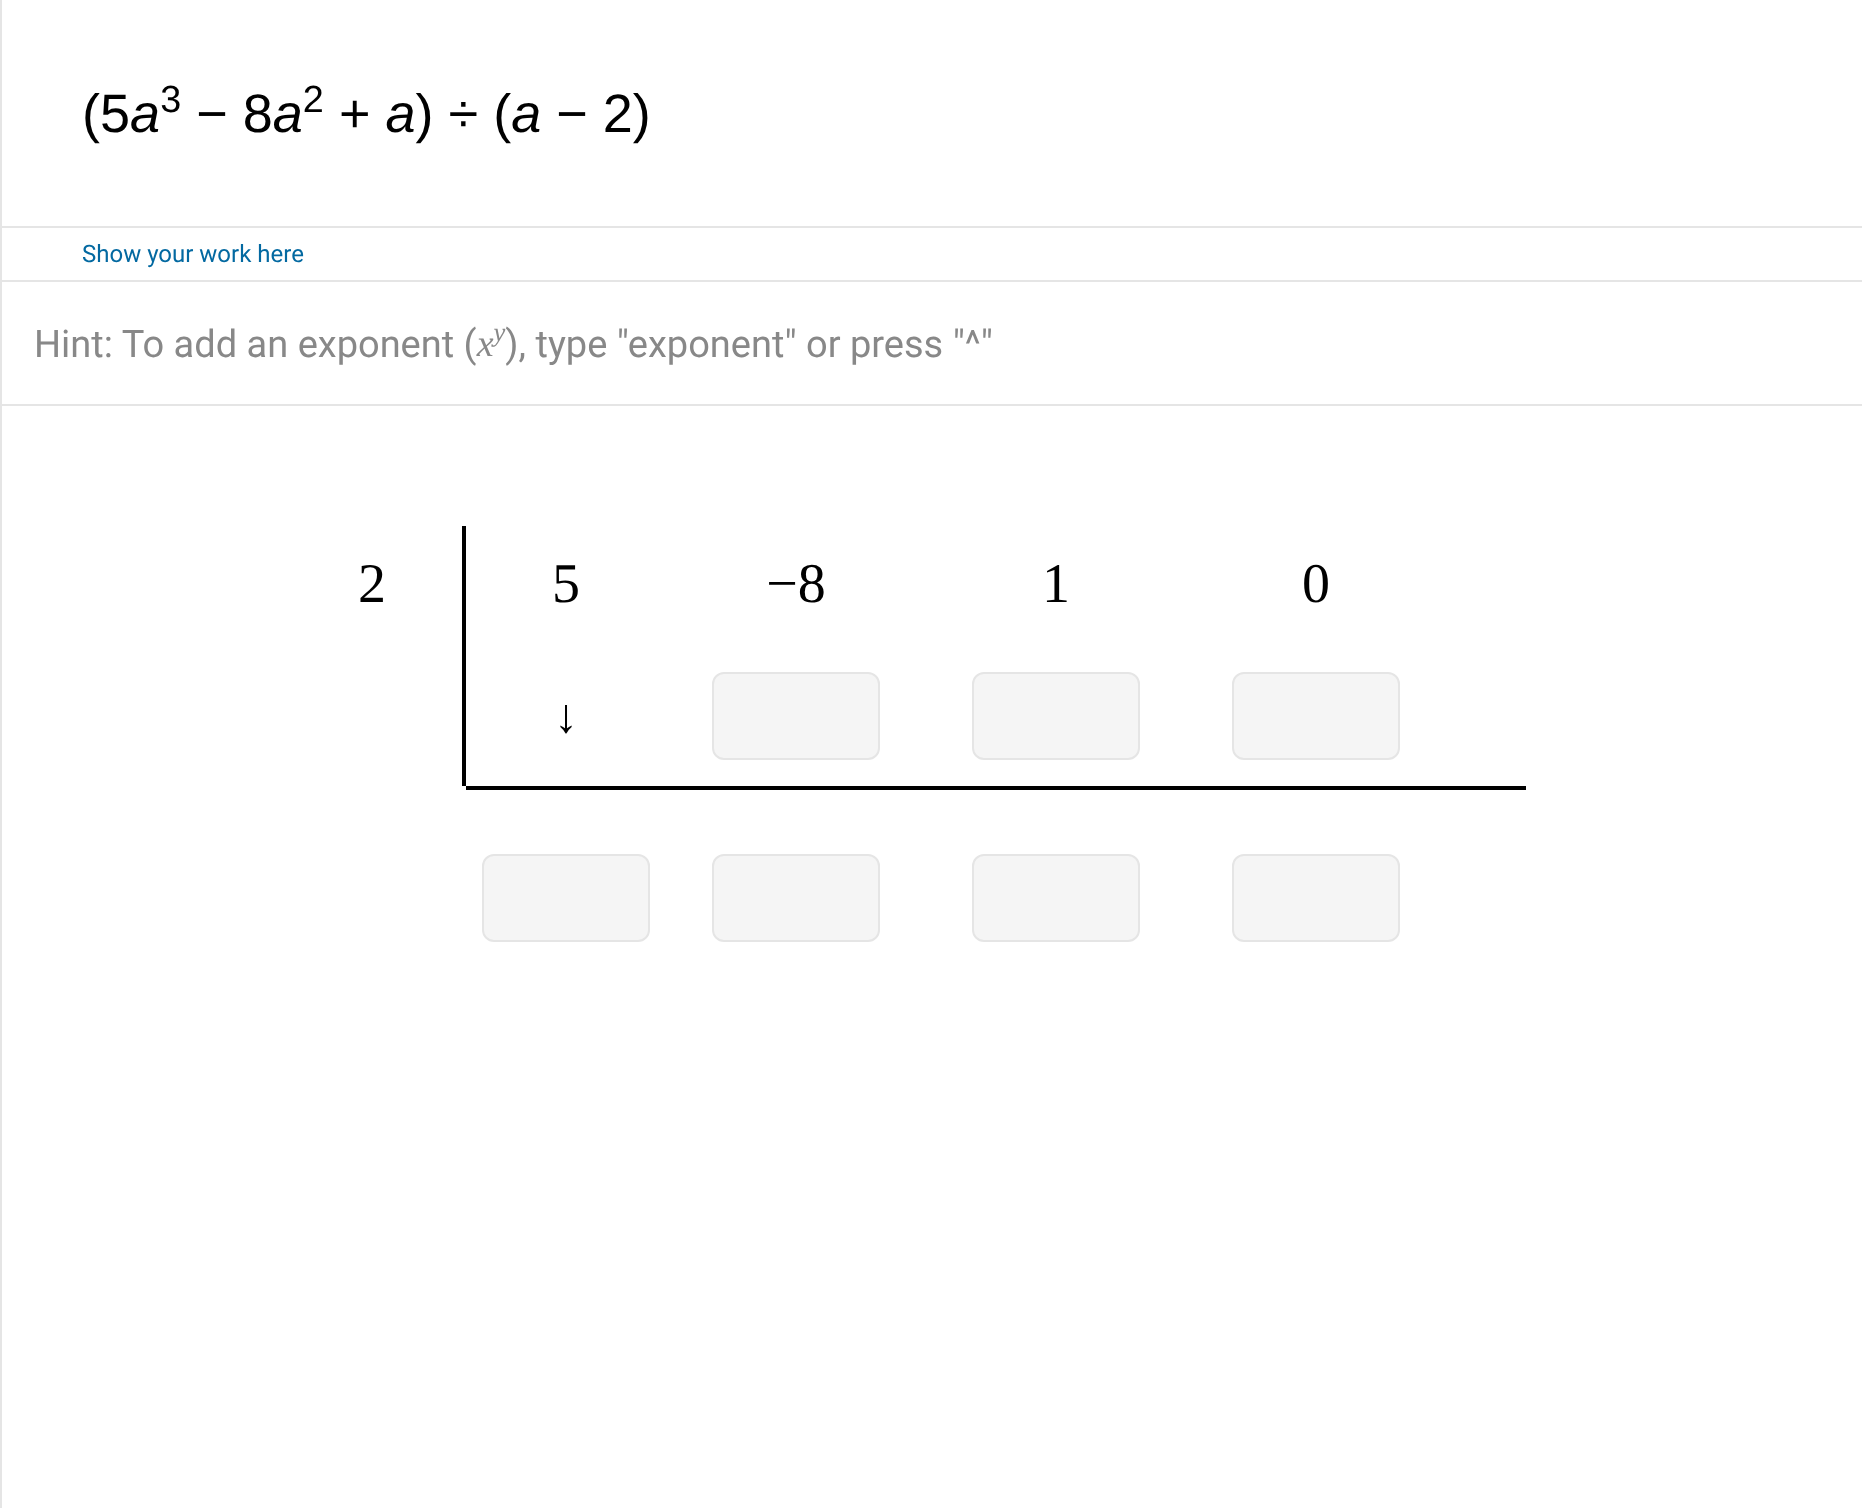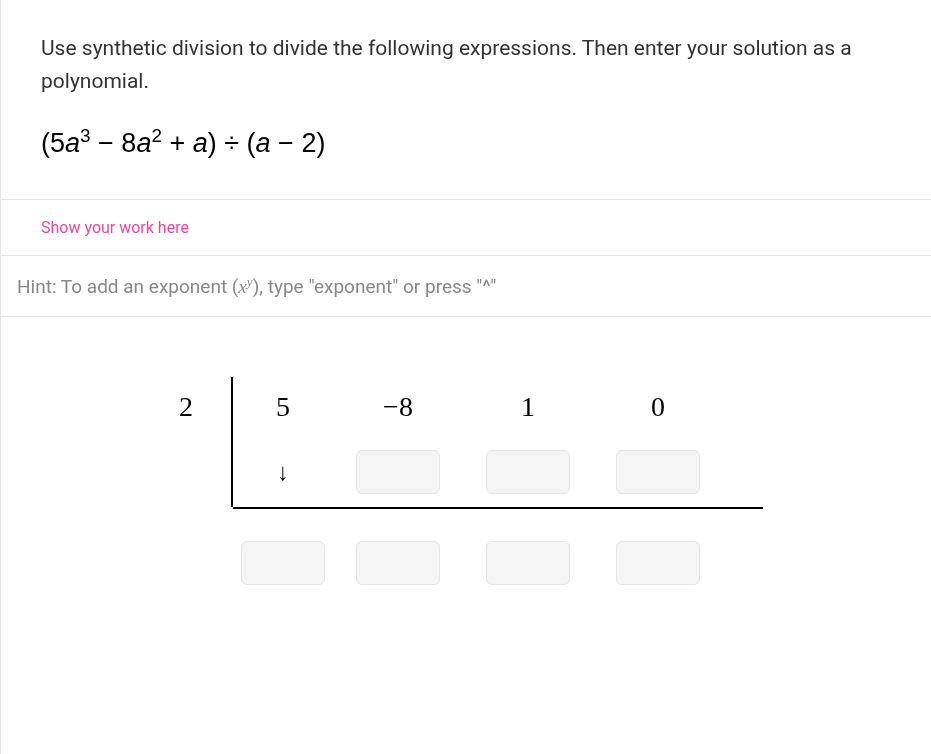--- a/index.html
+++ b/index.html
@@ -30,23 +30,23 @@
       color: #000;
       margin-top: 8px;
     }
     .expression sup {
       font-size: 0.7em;
       vertical-align: super;
     }
     .show-work {
       border-top: 1px solid #e5e5e5;
       border-bottom: 1px solid #e5e5e5;
-      padding: 18px 40px;
-      font-size: 16px;
-      color: #ec4899;
+      padding: 6px 40px;
+      font-size: 12px;
+      color: #0369a1;
     }
     .hint {
       border-bottom: 1px solid #e5e5e5;
       padding: 18px 16px;
       font-size: 19px;
       color: #888;
     }
     .hint .math-mini {
       font-family: 'Times New Roman', serif;
       font-style: italic;
@@ -120,21 +120,20 @@
     .bottom-row {
       display: flex;
       margin-top: 32px;
       padding-left: 92px;
     }
   </style>
 </head>
 <body>
 
 <div class="problem-section">
-  <p class="instruction">Use synthetic division to divide the following expressions. Then enter your solution as a polynomial.</p>
   <div class="expression">
     <span>(</span><span>5</span><i><span>a</span></i><sup>3</sup><span> − </span><span>8</span><i><span>a</span></i><sup>2</sup><span> + </span><i><span>a</span></i><span>)</span><span> ÷ </span><span>(</span><i><span>a</span></i><span> − </span><span>2</span><span>)</span>
   </div>
 </div>
 
 <div class="show-work">Show your work here</div>
 
 <div class="hint">
   <span>Hint: To add an exponent (</span><span class="math-mini"><span>x</span><sup>y</sup></span><span>), type "exponent" or press "^"</span>
 </div>

